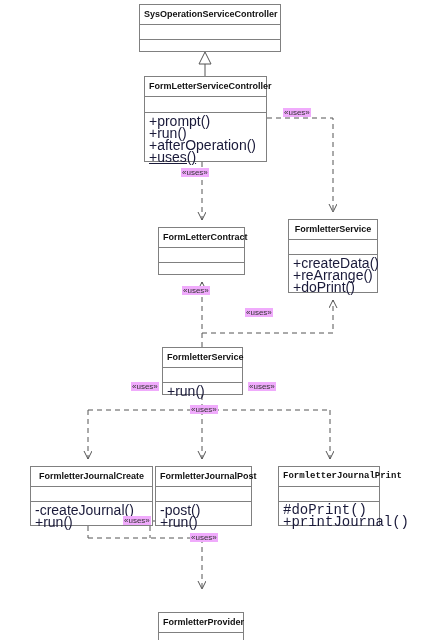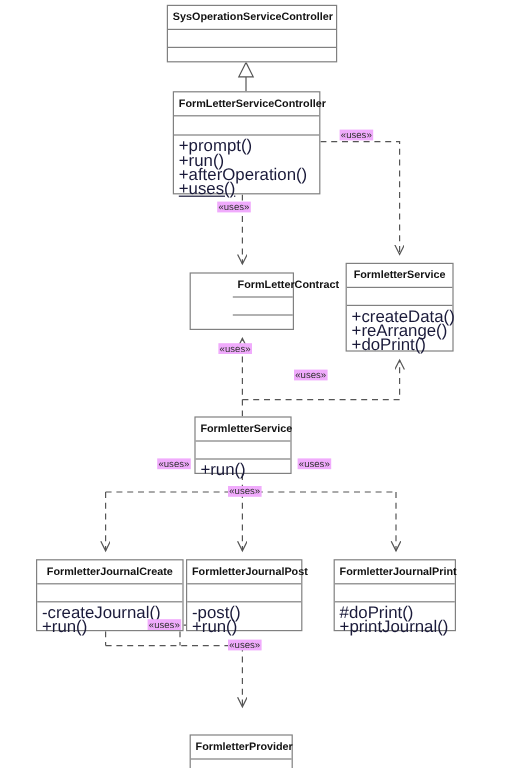--- a/index.html
+++ b/index.html
@@ -134,21 +134,21 @@
     <div class="uml-name">FormLetterServiceController</div>
     <div class="uml-attrs" style="height:16px;"></div>
     <div class="uml-ops">
       <div class="op">+prompt()</div>
       <div class="op">+run()</div>
       <div class="op">+afterOperation()</div>
       <div class="op static">+uses()</div>
     </div>
   </div>
 
-  <div class="uml-class" style="left:158px; top:227px; width:87px; height:48px;padding-left:35px;">
+  <div class="uml-class" style="left:158px; top:227px; width:87px; height:48px;">
     <div class="uml-name">FormLetterContract</div>
     <div class="uml-attrs" style="height:15px;"></div>
     <div class="uml-ops" style="height:15px;"></div>
   </div>
 
   <div class="uml-class" style="left:288px; top:219px; width:90px; height:74px;">
     <div class="uml-name">FormletterService</div>
     <div class="uml-attrs" style="height:14px;"></div>
     <div class="uml-ops">
       <div class="op">+createData()</div>
@@ -176,21 +176,21 @@
 
   <div class="uml-class" style="left:155px; top:466px; width:97px; height:60px;">
     <div class="uml-name">FormletterJournalPost</div>
     <div class="uml-attrs" style="height:13px;"></div>
     <div class="uml-ops">
       <div class="op">-post()</div>
       <div class="op">+run()</div>
     </div>
   </div>
 
-  <div class="uml-class" style="left:278px; top:466px; width:102px; height:60px;">
+  <div class="uml-class" style="left:278px; top:466px; width:102px; height:60px;font-family:Liberation Mono, monospace;">
     <div class="uml-name">FormletterJournalPrint</div>
     <div class="uml-attrs" style="height:13px;"></div>
     <div class="uml-ops">
       <div class="op">#doPrint()</div>
       <div class="op">+printJournal()</div>
     </div>
   </div>
 
   <div class="uml-class" style="left:158px; top:596px; width:86px; height:44px;margin-top:16px;">
     <div class="uml-name">FormletterProvider</div>

